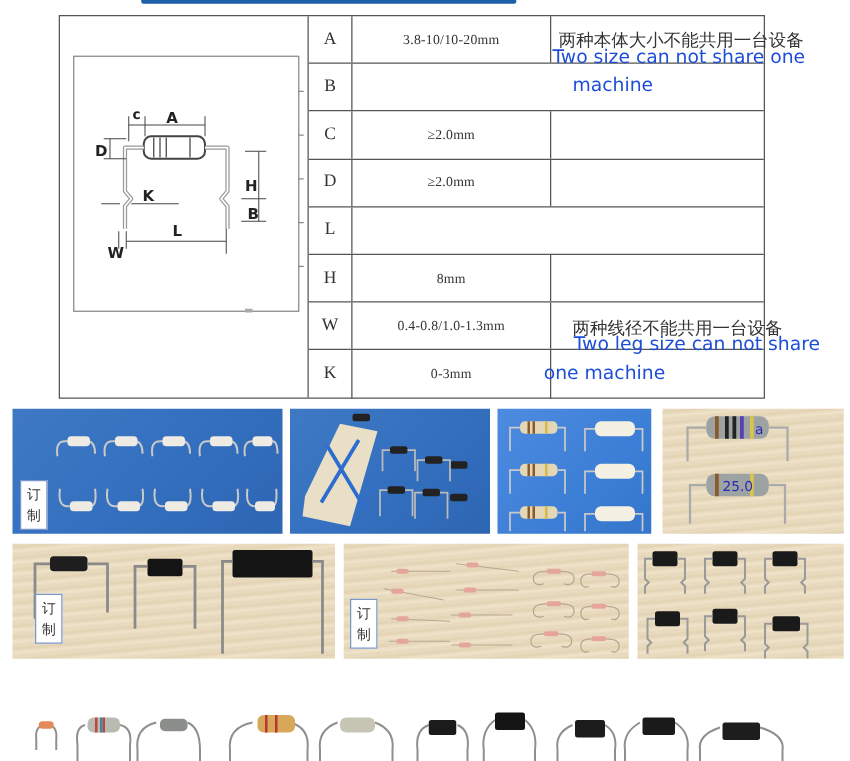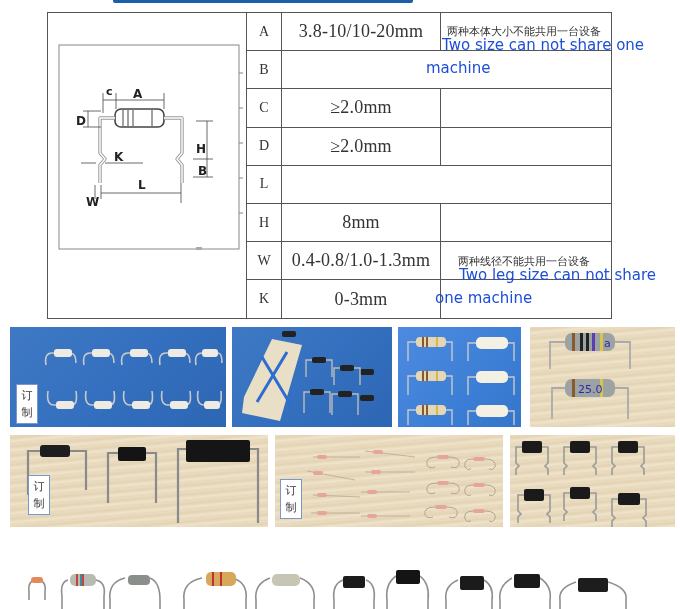--- a/index.html
+++ b/index.html
@@ -4,24 +4,24 @@
 <style>
   * { margin: 0; padding: 0; box-sizing: border-box; }
   html, body { width: 680px; height: 609px; background: #ffffff; overflow: hidden; position: relative; font-family: "Liberation Serif", "DejaVu Serif", serif; }
   .topbar { position: absolute; left: 113px; top: 0; width: 300px; height: 3px; background: #1a5fa8; border-radius: 0 0 2px 2px; }
 
   .spec-table { position: absolute; left: 47px; top: 12px; width: 565px; height: 307px; border: 1.2px solid #555; }
   .diagram-cell { position: absolute; left: 0; top: 0; width: 199px; height: 100%; border-right: 1.2px solid #555; }
   .spec-row { position: absolute; left: 199px; width: 364px; height: 38.2px; border-bottom: 1.2px solid #555; }
   .spec-row:last-child { border-bottom: none; }
   .cell-label { position: absolute; left: 0; top: 0; width: 35px; height: 100%; border-right: 1.2px solid #555; display: flex; align-items: center; justify-content: center; font-size: 14px; color: #333; }
-  .cell-value { position: absolute; left: 35px; top: 0; width: 159px; height: 100%; border-right: 1.2px solid #555; display: flex; align-items: center; justify-content: center; font-size: 18px; color: #333; white-space: nowrap; letter-spacing: 0.2px; }
+  .cell-value { position: absolute; left: 35px; top: 0; width: 159px; height: 100%; border-right: 1.2px solid #555; display: flex; align-items: center; justify-content: center; font-size: 11px; color: #333; white-space: nowrap; letter-spacing: 0.2px; }
   .cell-note { position: absolute; left: 194px; top: 0; width: 170px; height: 100%; }
 
-  .note-cn { position: absolute; font-family: "DejaVu Sans", sans-serif; font-size: 11px; color: #333; white-space: nowrap; }
+  .note-cn { position: absolute; font-family: "DejaVu Sans", sans-serif; font-size: 14px; color: #333; white-space: nowrap; }
   .note-en { position: absolute; font-family: "DejaVu Sans", sans-serif; font-size: 15px; color: #1d4ed8; line-height: 23px; white-space: nowrap; z-index: 3; }
 
   .photo { position: absolute; overflow: hidden; }
   .blue-bg { background: linear-gradient(135deg, #3f79c4 0%, #3470bf 50%, #2d66b3 100%); }
   .blue-bg2 { background: linear-gradient(135deg, #4d8be0 0%, #3d7fd6 60%, #3575cc 100%); }
   .wood-bg { background: repeating-linear-gradient(175deg, #eadcc0 0px, #e3d3b4 3px, #efe3ca 6px, #e6d7ba 9px); }
   .tag { position: absolute; width: 22px; background: #fff; border: 1.5px solid #7a97c9; font-family: "DejaVu Sans", sans-serif; font-size: 11px; color: #333; text-align: center; line-height: 17px; padding: 2px 0; }
 </style>
 </head>
 <body>
@@ -123,21 +123,21 @@
   </div>
   <div class="spec-row" style="top:267.4px">
     <div class="cell-label">K</div>
     <div class="cell-value">0-3mm</div>
     <div class="cell-note"></div>
   </div>
 </div>
 
 <div class="note-cn" style="left:447px; top:24px;">两种本体大小不能共用一台设备</div>
 <div class="note-en" style="left:442px; top:34px;">Two size can not share one</div>
-<div class="note-en" style="left:426px; top:57px;">machine</div>
+<div class="note-en" style="left:458px; top:57px;">machine</div>
 
 <div class="note-cn" style="left:458px; top:254px;">两种线径不能共用一台设备</div>
 <div class="note-en" style="left:459px; top:264px;text-align:center;">Two leg size can not share</div>
 <div class="note-en" style="left:435px; top:287px;">one machine</div>
 
 <div class="photo blue-bg" style="left:10px; top:327px; width:216px; height:100px;">
   <svg width="216" height="100">
     <g stroke="#c9c9c9" stroke-width="1.6" fill="none">
       <path d="M36 38 Q34 26 42 26 L60 26 Q66 26 66 36"></path>
         <path d="M74 38 Q72 26 80 26 L98 26 Q104 26 104 36"></path>

